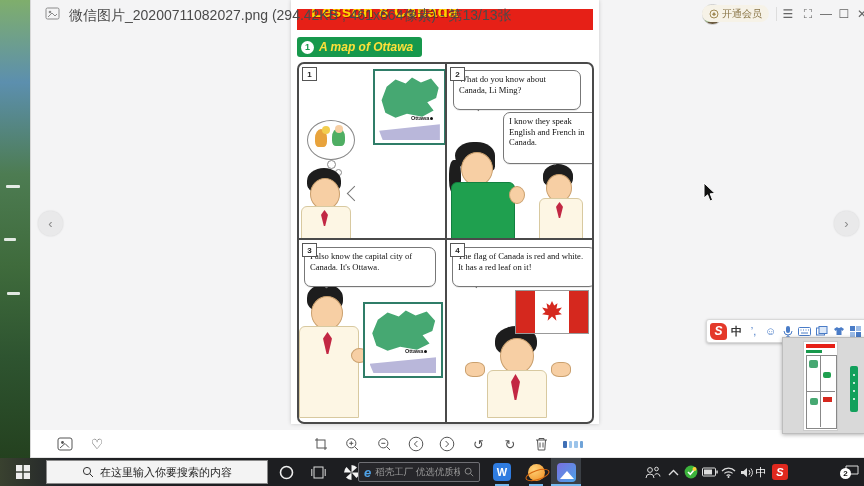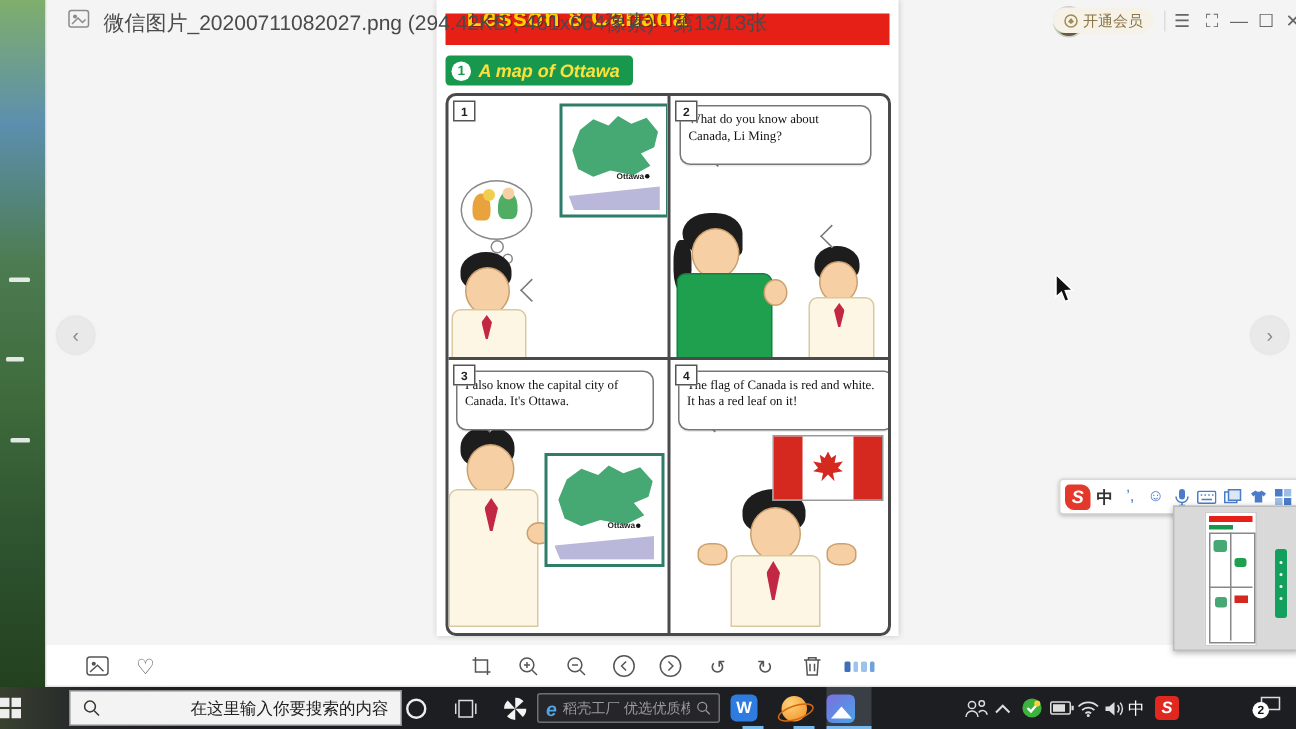--- a/index.html
+++ b/index.html
@@ -86,21 +86,21 @@
 
   
   .mini{left:782px;top:337px;width:82px;height:95px;background:#d9d9d9;border:1px solid #bdbdbd;box-shadow:0 1px 4px rgba(0,0,0,.3);}
   .minipage{position:absolute;left:20px;top:3px;width:33px;height:88px;background:#fff;border:1px solid #ccc;}
   .mtab{position:absolute;left:67px;top:28px;width:8px;height:46px;background:#12a05c;border-radius:2px;}
   .mtab i{position:absolute;left:3px;width:2px;height:2px;background:#fff;border-radius:50%;}
 
   
   .taskbar{left:0;top:458px;width:864px;height:28px;
     background:linear-gradient(90deg,#39412f 0,#23252a 60px,#1d1e21 120px,#1d1e21 100%);}
-  .tb{position:absolute;top:0;height:28px;display:flex;align-items:center;justify-content:space-between;}
+  .tb{position:absolute;top:0;height:28px;display:flex;align-items:center;justify-content:center;}
   .searchbox{left:46px;width:222px;height:24px;top:2px;background:#f3f3f3;border:1px solid #8a8a8a;
              display:flex;align-items:center;gap:6px;padding:0 8px;box-sizing:border-box;}
   .searchbox span{font-size:11px;color:#1f1f1f;white-space:nowrap;}
   .iew{left:358px;width:122px;height:20px;top:4px;background:#26262a;border:1px solid #6f6f74;border-radius:2px;
        display:flex;align-items:center;gap:4px;padding:0 5px;box-sizing:border-box;}
   .iew .txt{font-size:9.5px;color:#9b9b9b;white-space:nowrap;overflow:hidden;flex:1;}
   .appbtn{width:30px;}
   .underline{position:absolute;bottom:0;height:2px;background:#76b9ed;}
   .trayico{width:20px;color:#e8e8e8;}
   .clock{right:22px;width:62px;flex-direction:column;line-height:1.1;color:#fff;font-size:10px;text-align:center;}
@@ -166,20 +166,21 @@
             <div class="hair" style="left:8px;top:104px;width:34px;height:26px;"></div>
             <div class="face" style="left:11px;top:114px;width:28px;height:30px;"></div>
             <div class="shirt" style="left:2px;top:142px;width:48px;height:32px;background:#fdf6e4;border:1px solid #d8c9a0;"></div>
             <div class="tie" style="left:22px;top:146px;"></div>
           </div>
 
           <div class="abs panel" style="left:148px;top:0;width:145px;height:174px;">
             <div class="abs ptag">2</div>
             <div class="abs bubble" style="left:6px;top:6px;width:116px;height:32px;">What do you know about Canada, Li Ming?</div>
             <div class="tail" style="left:26px;top:34px;"></div>
+            <div class="abs bubble" style="left:56px;top:48px;width:84px;height:44px;">I know they speak English and French in Canada.</div>
             <div class="tail" style="left:102px;top:88px;"></div>
 
             <div class="hair" style="left:8px;top:78px;width:40px;height:30px;border-radius:50% 50% 20% 60%;"></div>
             <div class="abs" style="left:2px;top:96px;width:12px;height:34px;background:#1d1d1d;border-radius:40%;"></div>
             <div class="face" style="left:14px;top:88px;width:30px;height:32px;"></div>
             <div class="shirt" style="left:4px;top:118px;width:62px;height:56px;background:#1fa04f;border:1px solid #128040;"></div>
             <div class="face" style="left:62px;top:122px;width:14px;height:16px;"></div>
 
             <div class="hair" style="left:96px;top:100px;width:30px;height:24px;"></div>
             <div class="face" style="left:99px;top:110px;width:24px;height:26px;"></div>

